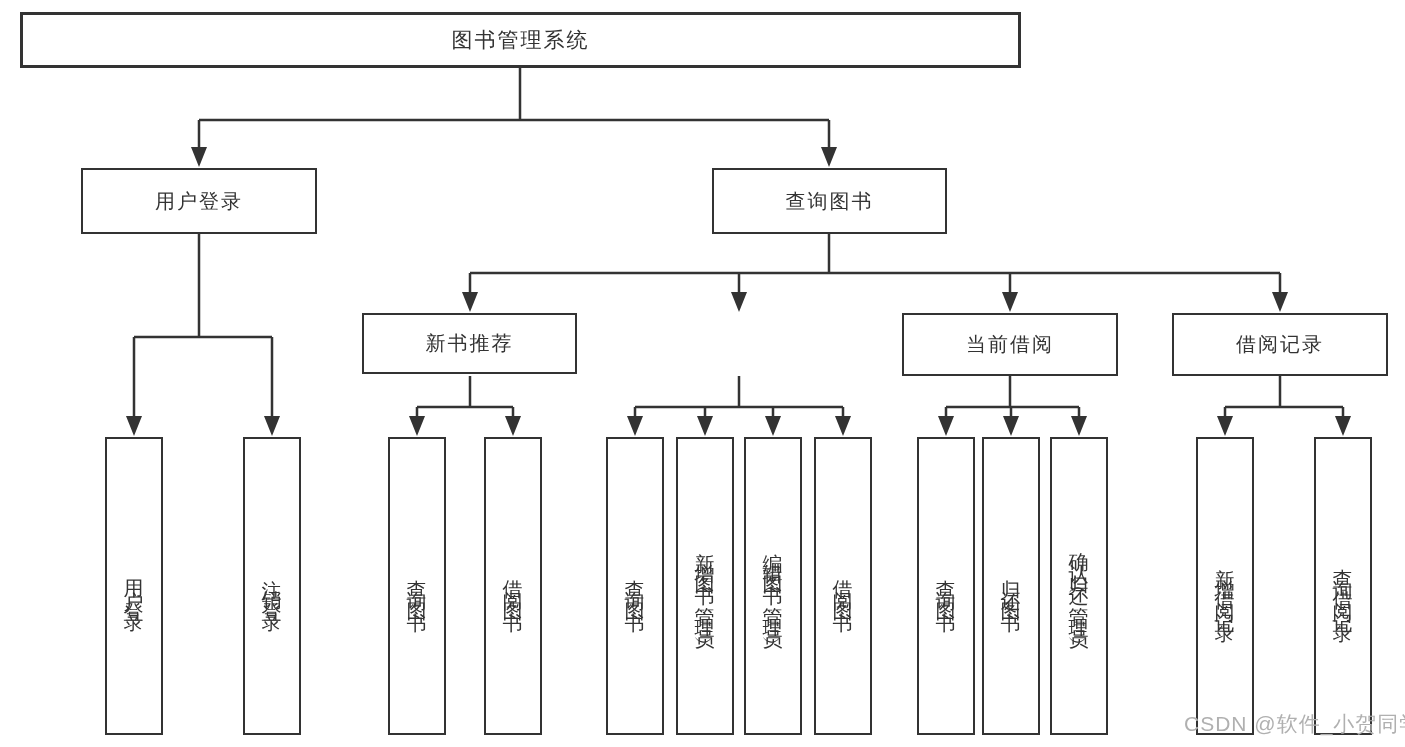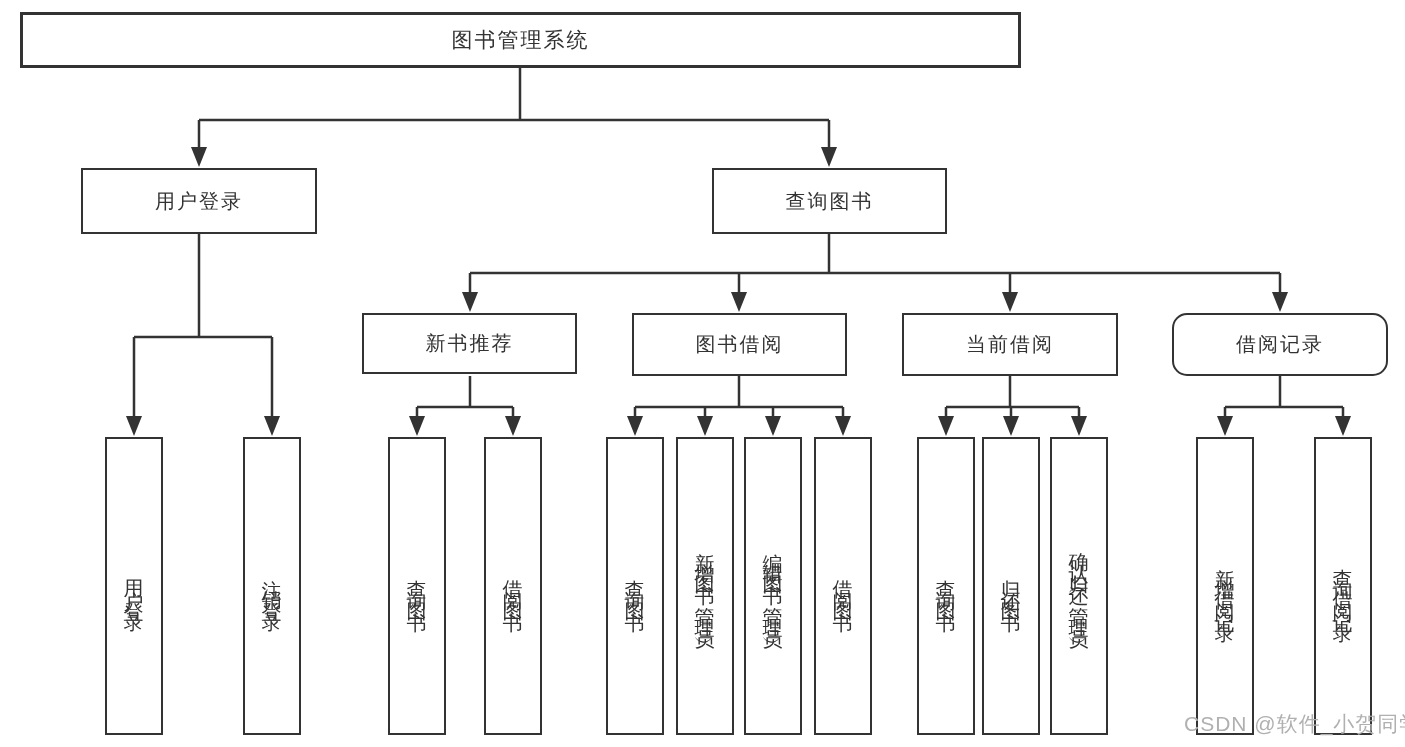--- a/index.html
+++ b/index.html
@@ -105,27 +105,24 @@
   <div class="node" style="left:81px; top:168px; width:236px; height:66px;">
     <span>用户登录</span>
   </div>
   <div class="node" style="left:712px; top:168px; width:235px; height:66px;">
     <span>查询图书</span>
   </div>
 
   <div class="node" style="left:362px; top:313px; width:215px; height:61px;">
     <span>新书推荐</span>
   </div>
-  <div class="node" style="left:632px; top:313px; width:215px; height:63px;">
-    <span>图书借阅</span>
-  </div>
   <div class="node" style="left:902px; top:313px; width:216px; height:63px;">
     <span>当前借阅</span>
   </div>
-  <div class="node" style="left:1172px; top:313px; width:216px; height:63px;border-radius:15px;">
+  <div class="node" style="left:1172px; top:313px; width:216px; height:63px;">
     <span>借阅记录</span>
   </div>
 
   <div class="node leaf" style="left:105px; top:437px; width:58px; height:298px;">
     <span class="vtext">用户登录</span>
   </div>
   <div class="node leaf" style="left:243px; top:437px; width:58px; height:298px;">
     <span class="vtext">注销登录</span>
   </div>
 

